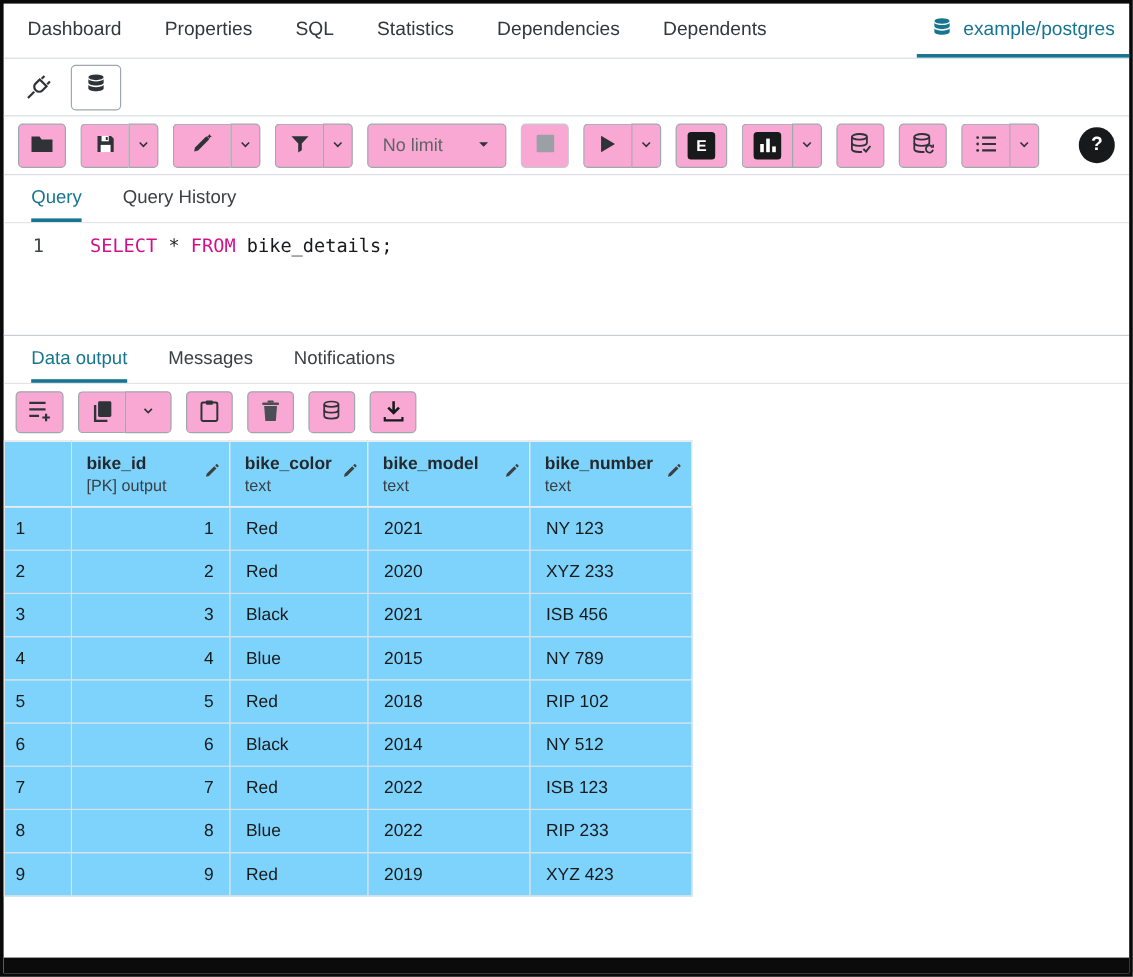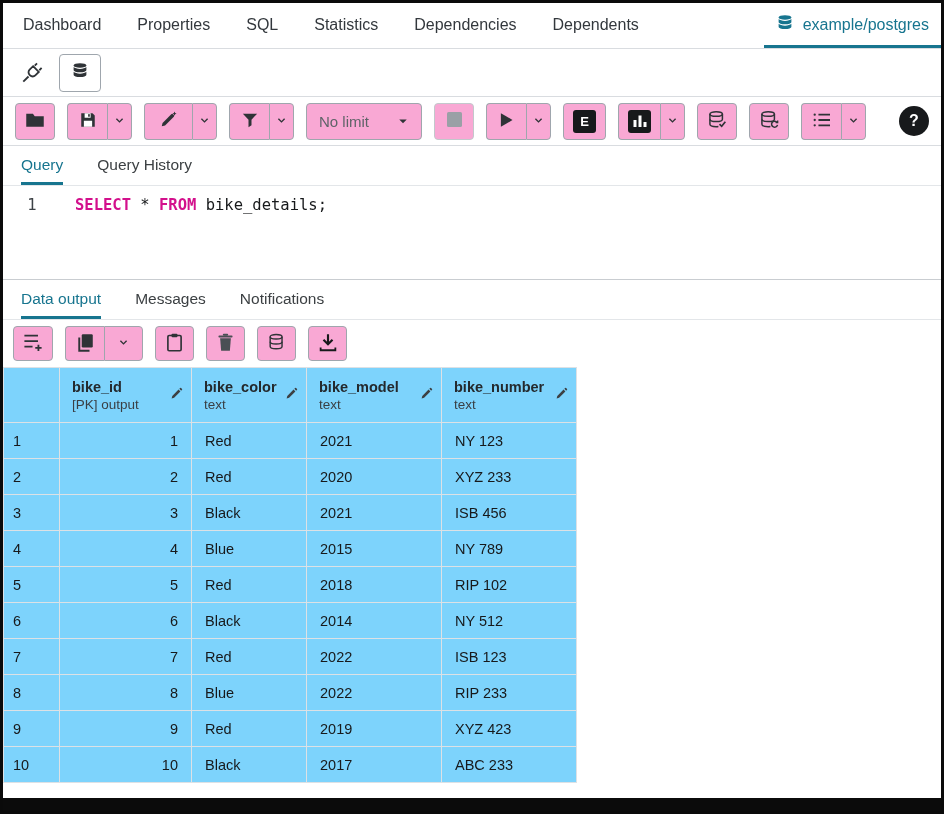--- a/index.html
+++ b/index.html
@@ -31,29 +31,29 @@
   .btn.narrow{min-width:25px;padding:0 5px;}
   .btn-group{display:inline-flex;}
   .btn-group .btn{border-radius:0;border-right-width:0;}
   .btn-group .btn:first-child{border-radius:4px 0 0 4px;}
   .btn-group .btn:last-child{border-radius:0 4px 4px 0;border-right-width:1px;}
   .limit{width:116px;justify-content:space-between;color:#5f6368;font-size:15px;padding:0 12px;}
   .blacksq{width:23px;height:23px;border-radius:3px;background:#17191b;color:#fff;display:flex;align-items:center;justify-content:center;font-size:13px;font-weight:bold;}
   .help-btn{margin-left:auto;width:30px;height:30px;border-radius:50%;background:#17191b;color:#fff;font-size:16px;font-weight:bold;display:flex;align-items:center;justify-content:center;border:none;cursor:pointer;}
 
   
-  .subtabs{display:flex;height:40px;padding:0 18px;gap:34px;border-bottom:1px solid #e3e6e9;}
+  .subtabs{display:flex;height:40px;padding:0 23px;gap:34px;border-bottom:1px solid #e3e6e9;}
   .subtab{display:flex;align-items:center;height:100%;font-size:15.5px;color:#3c4043;border-bottom:3px solid transparent;padding-top:2px;cursor:pointer;}
   .subtab.active{color:var(--accent);border-bottom-color:var(--accent);}
 
   
   .editor{display:flex;height:94px;padding-top:10px;font-family:"DejaVu Sans Mono","Liberation Mono",monospace;font-size:15.5px;border-bottom:1px solid #c9cdd1;}
   .gutter{width:58px;display:flex;justify-content:center;color:#3d4246;}
   .code{white-space:pre;color:#17191b;padding-left:14px;cursor:text;}
-  .kw{color:var(--keyword);font-weight:bold;}
+  .kw{color:var(--keyword);font-weight:normal;}
 
   
   .rtoolbar{display:flex;align-items:center;height:47px;padding:0 10px;gap:12px;}
   .rtoolbar .btn{height:35px;min-width:39px;}
 
   
   table.grid{border-collapse:collapse;table-layout:fixed;}
   .grid th,.grid td{border:1px solid var(--gridline);background:#7dd3fc;}
   .grid thead th{height:55px;text-align:left;vertical-align:middle;padding:4px 26px 4px 12px;position:relative;cursor:pointer;}
   .col-name{font-size:14.5px;font-weight:bold;color:#24292d;}
@@ -464,24 +464,17 @@
           <td class="cell">2022</td>
           <td class="cell">RIP 233</td>
         </tr>
         <tr>
     <td class="rownum">9</td>
   <td class="cell num">9</td>
           <td class="cell">Red</td>
           <td class="cell">2019</td>
           <td class="cell">XYZ 423</td>
         </tr>
-        <tr>
-    <td class="rownum">10</td>
-  <td class="cell num">10</td>
-          <td class="cell">Black</td>
-          <td class="cell">2017</td>
-          <td class="cell">ABC 233</td>
-        </tr>
       </tbody>
   </table>
 
   <div class="bottom-bar"></div>
 </div>
 
 </body></html>

